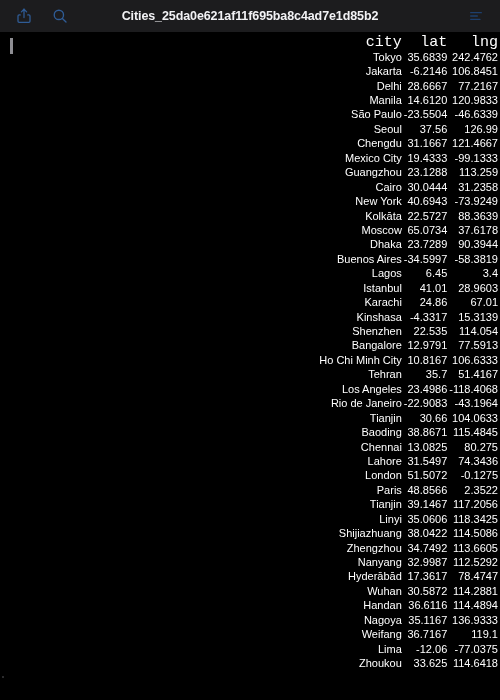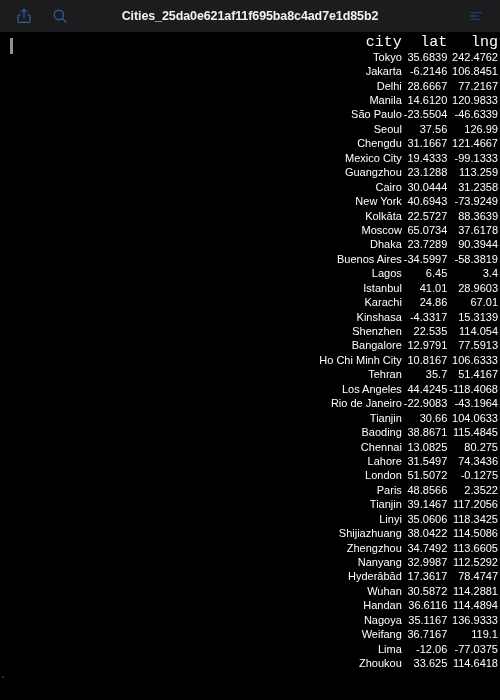--- a/index.html
+++ b/index.html
@@ -302,21 +302,21 @@
               <td class="col-lat">10.8167</td>
               <td class="col-lng">106.6333</td>
             </tr>
             <tr>
               <td class="col-city">Tehran</td>
               <td class="col-lat">35.7</td>
               <td class="col-lng">51.4167</td>
             </tr>
             <tr>
               <td class="col-city">Los Angeles</td>
-              <td class="col-lat">44.4245</td>
+              <td class="col-lat">23.4986</td>
               <td class="col-lng">-118.4068</td>
             </tr>
             <tr>
               <td class="col-city">Rio de Janeiro</td>
               <td class="col-lat">-22.9083</td>
               <td class="col-lng">-43.1964</td>
             </tr>
             <tr>
               <td class="col-city">Tianjin</td>
               <td class="col-lat">30.66</td>

